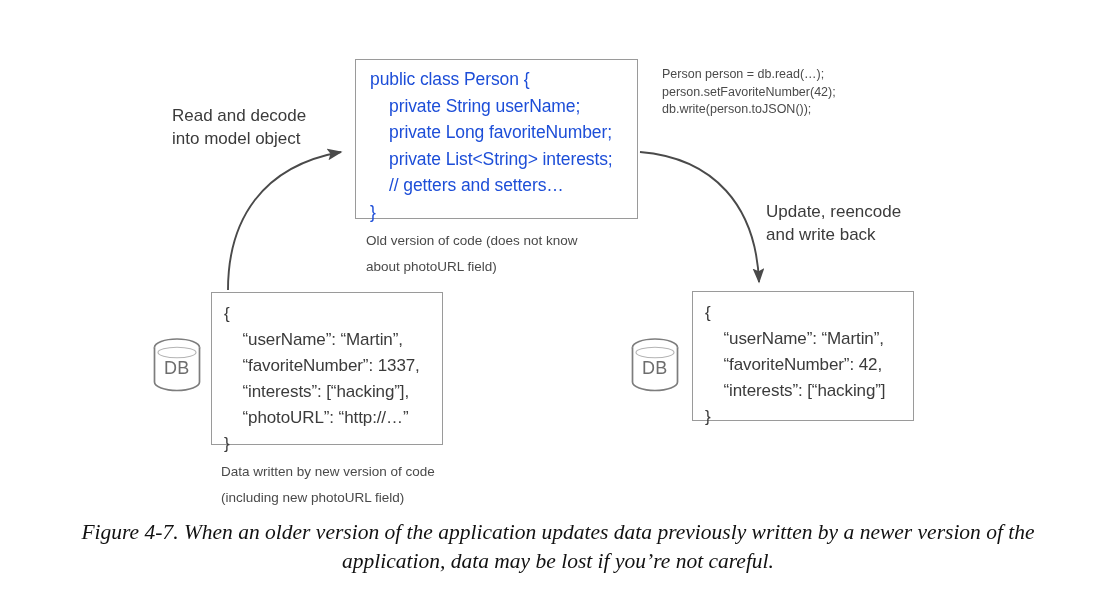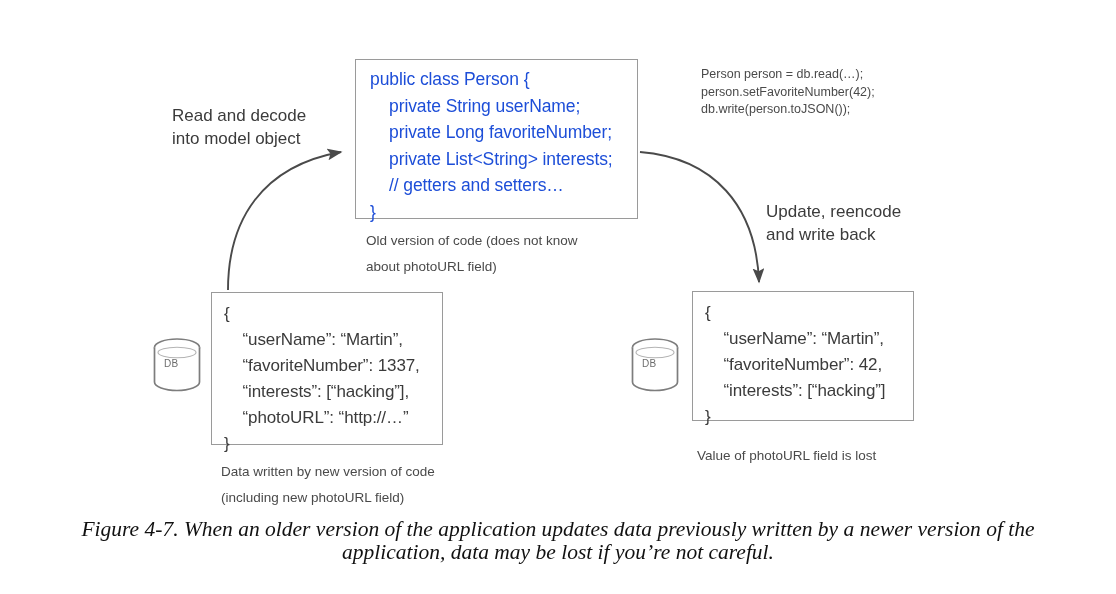--- a/index.html
+++ b/index.html
@@ -46,52 +46,51 @@
     line-height: 26px;
     white-space: pre;
     letter-spacing: -0.1px;
   }
   .snippet {
     position: absolute;
     color: #4a4a4a;
     font-size: 12.5px;
     line-height: 17.5px;
     white-space: pre;
-    margin-left: 39px;
   }
   .note {
     position: absolute;
     color: #4a4a4a;
     font-size: 13.5px;
     line-height: 26px;
     white-space: pre;
   }
   .arrow-label {
     position: absolute;
     color: #3b3b3b;
     font-size: 17px;
     line-height: 23px;
     white-space: pre;
   }
   .db-label {
     position: absolute;
     color: #6d6d6d;
-    font-size: 10px;
+    font-size: 18px;
     letter-spacing: 0.3px;
   }
   .caption {
     position: absolute;
     left: 55px;
     top: 518px;
     width: 1006px;
     text-align: center;
     font-family: "Liberation Serif", serif;
     font-style: italic;
     font-size: 21.5px;
-    line-height: 23px;
+    line-height: 29px;
     color: #111111;
   }
   
   #code-box   { left: 355px; top: 59px;  width: 283px; height: 160px; }
   #left-json  { left: 211px; top: 292px; width: 232px; height: 153px; }
   #right-json { left: 692px; top: 291px; width: 222px; height: 130px; }
 </style>
 </head>
 <body>
 
@@ -156,20 +155,19 @@
 }</div>
   <div class="note" style="left:221px; top:459px;">Data written by new version of code
 (including new photoURL field)</div>
 
   <div class="box" id="right-json"></div>
   <div class="json-lines" style="left:705px; top:300px;">{
     “userName”: “Martin”,
     “favoriteNumber”: 42,
     “interests”: [“hacking”]
 }</div>
-  <div class="note" style="left:697px; top:443px;">Value of photoURL field is lost</div>
 
   <div class="caption">
     <span>Figure 4-7. When an older version of the application updates data previously written by a newer</span>
     <span>version of the application, data may be lost if you’re not careful.</span>
   </div>
 
 </div>
 
 </body></html>

